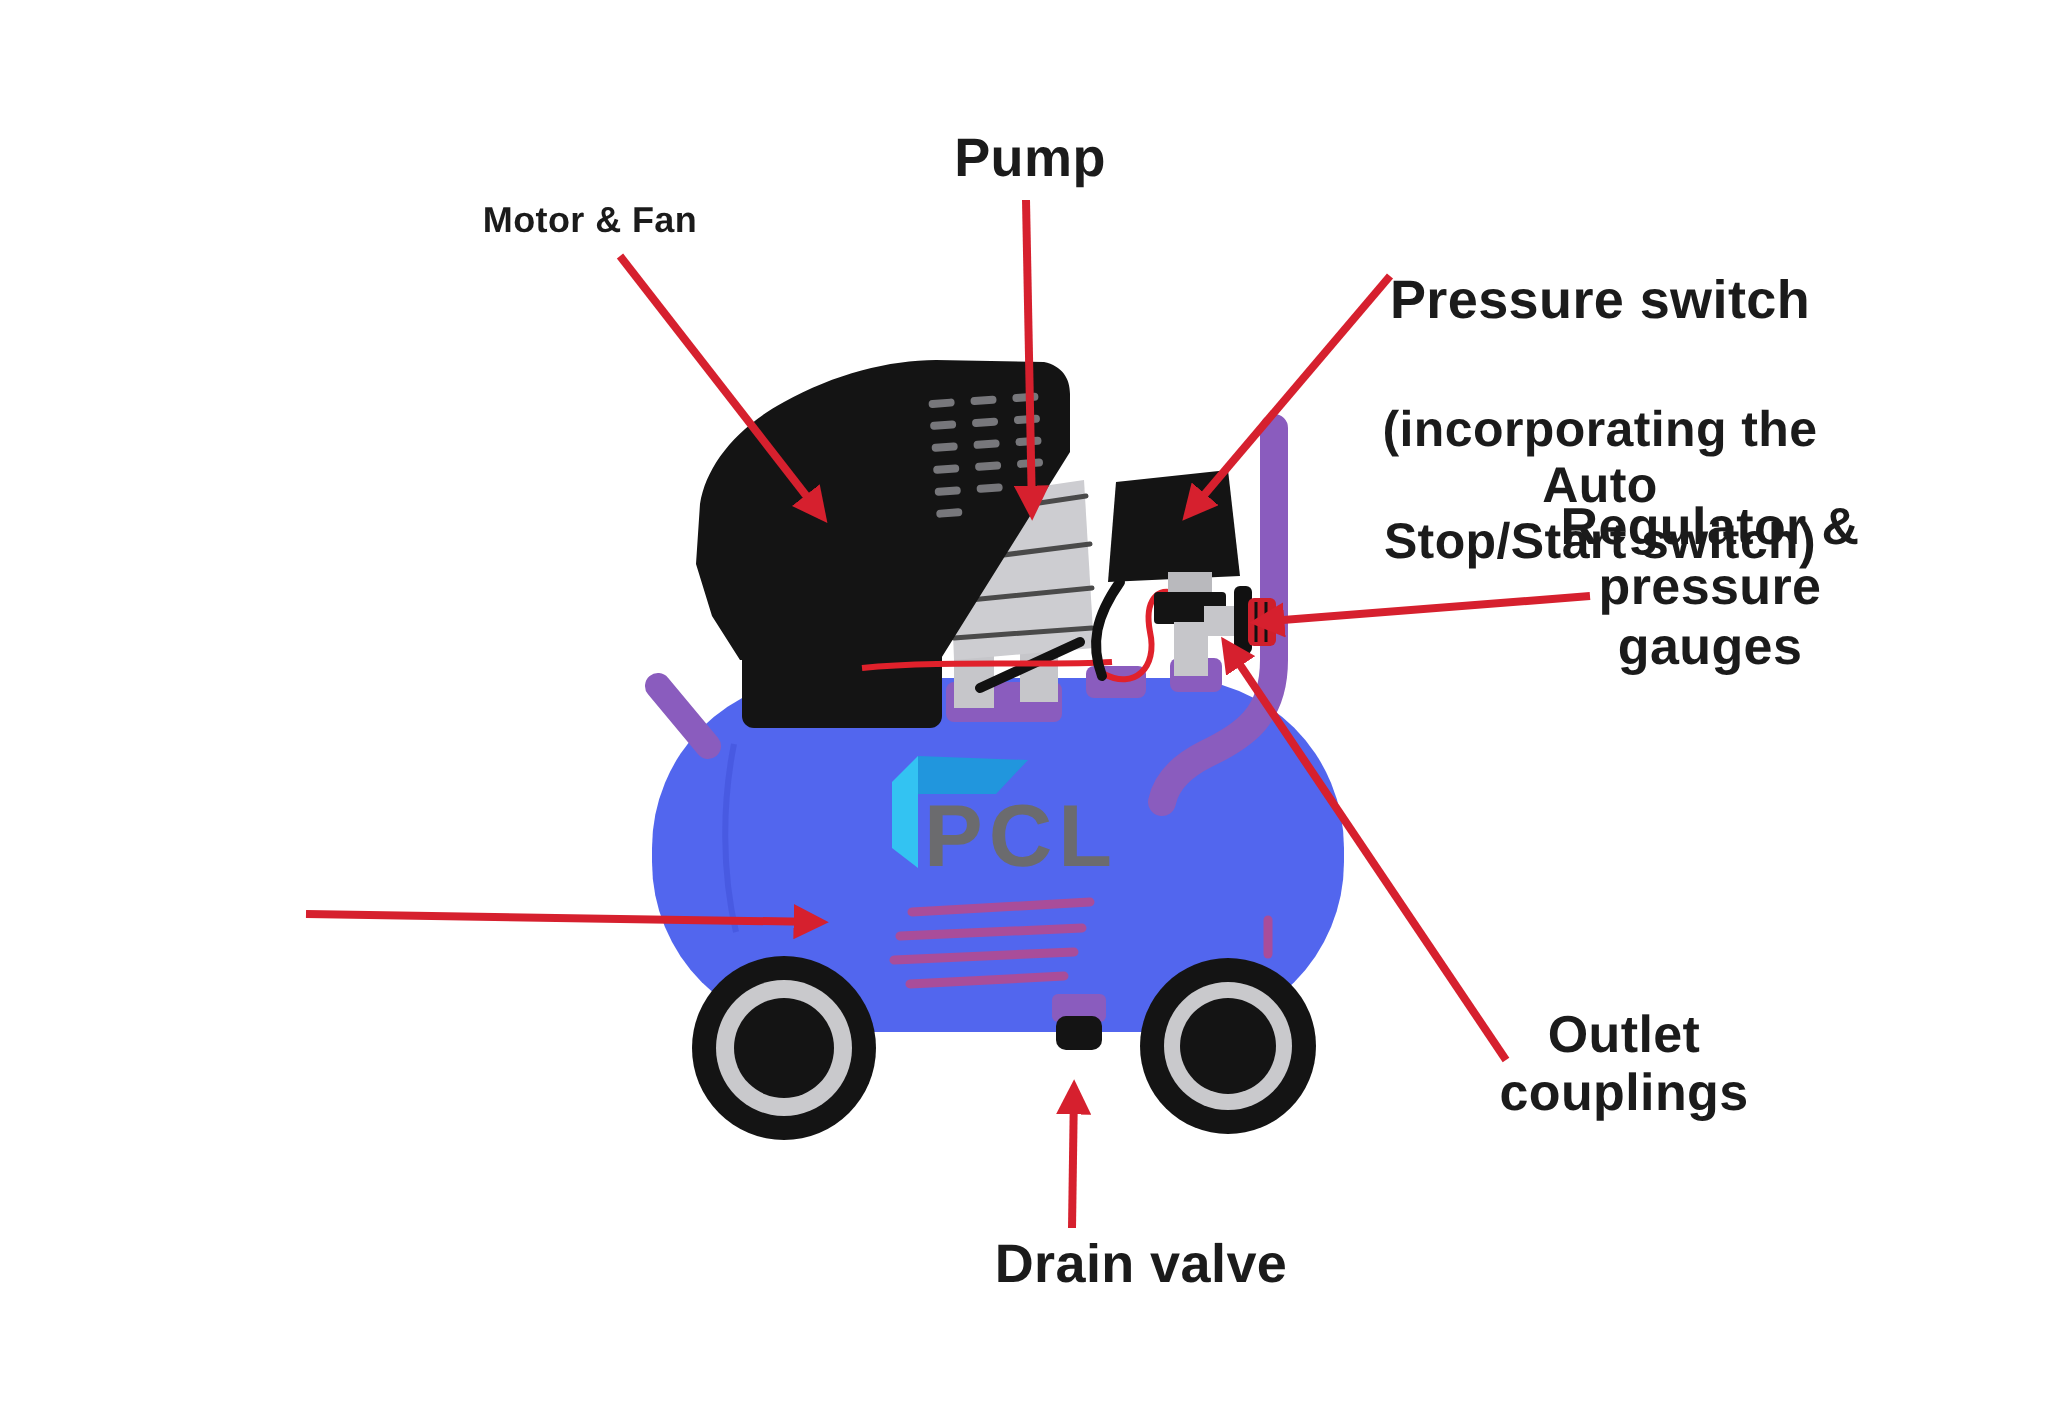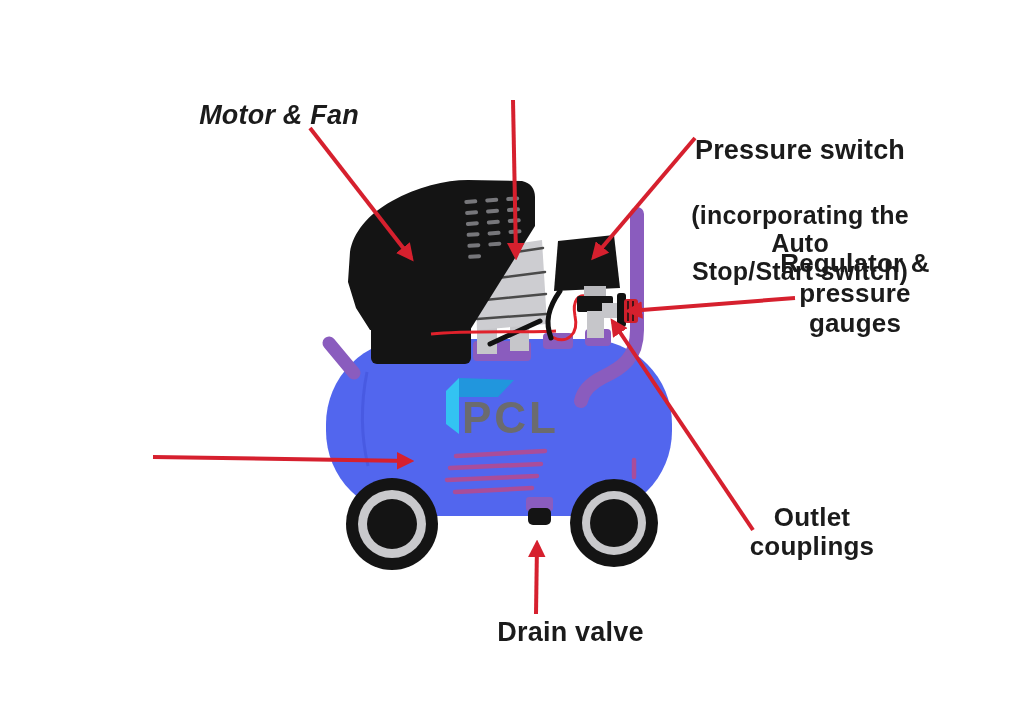--- a/index.html
+++ b/index.html
@@ -12,21 +12,21 @@
   .illustration{position:absolute;left:0;top:0;}
   .label{
     position:absolute;
     font-weight:700;
     color:#1b1b1b;
     text-align:center;
     white-space:pre-line;
     line-height:1.12;
     letter-spacing:.2px;
   }
-  .lbl-motor{left:154px;top:100px;width:250px;font-size:27px;font-style:italic;}
+  .lbl-motor{left:170px;top:100px;width:250px;font-size:18px;}
   .lbl-pump{left:453px;top:64px;width:124px;font-size:27px;}
   .lbl-ps{left:665px;top:78px;width:270px;}
   .lbl-ps .ps-title{font-size:27px;margin-top:39px;}
   .lbl-ps .ps-sub{font-size:25px;margin-top:18px;line-height:1.12;}
   .lbl-reg{left:760px;top:249px;width:190px;font-size:26px;line-height:1.15;}
   .lbl-tank{left:18px;top:369px;width:264px;font-size:26px;line-height:1.1;}
   .lbl-outlet{left:727px;top:503px;width:170px;font-size:26px;}
   .lbl-drain{left:488px;top:617px;width:165px;font-size:27px;}
 </style>
 </head>
@@ -143,20 +143,21 @@
       <path d="M695,138 L594,257" stroke="#d6202e"></path>
       <path d="M795,298 L629,311" stroke="#d6202e"></path>
       <path d="M753,530 L613,322" stroke="#d6202e"></path>
       <path d="M153,457 L410,461" stroke="#d6202e"></path>
       <path d="M536,614 L537,544" stroke="#d6202e"></path>
     </g>
   </svg>
 
   <div class="label lbl-motor">Motor &amp; Fan</div>
 
+  <div class="label lbl-pump">Pump</div>
 
   <div class="label lbl-ps">
     <div class="ps-title">Pressure switch</div>
     <div class="ps-sub">(incorporating the Auto
 Stop/Start switch)</div>
   </div>
 
   <div class="label lbl-reg">Regulator &amp;
 pressure
 gauges</div>

